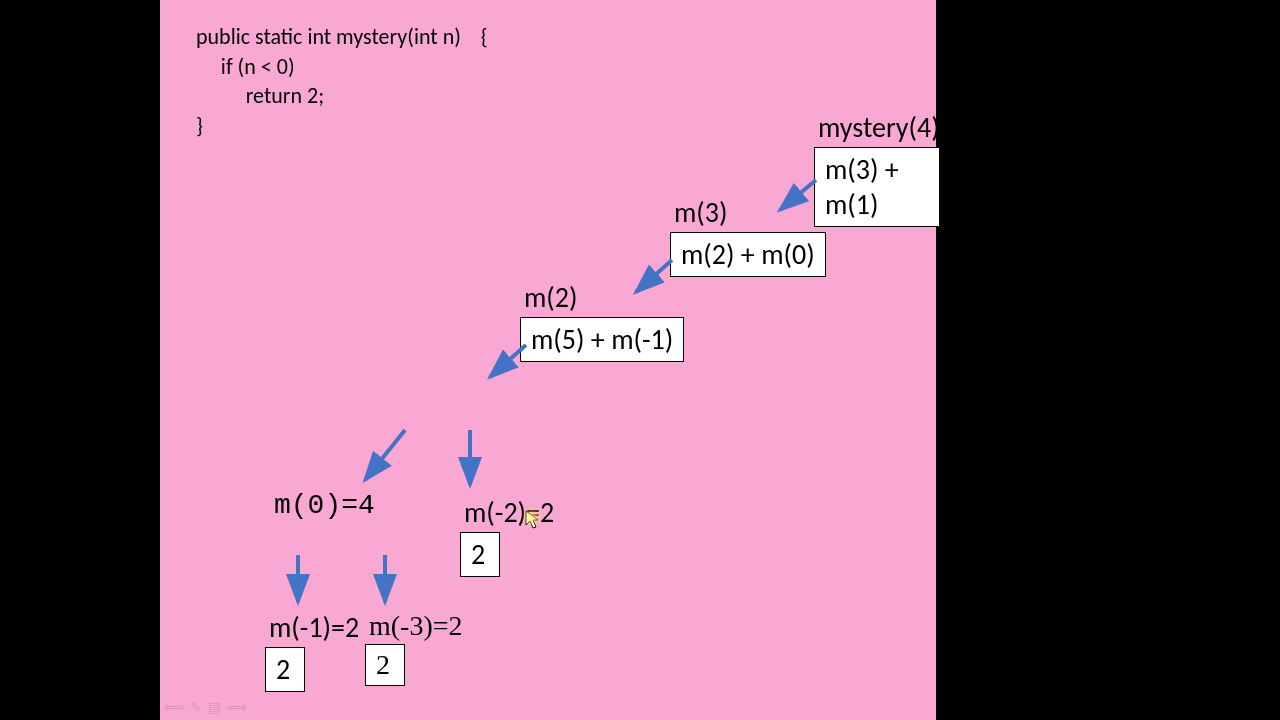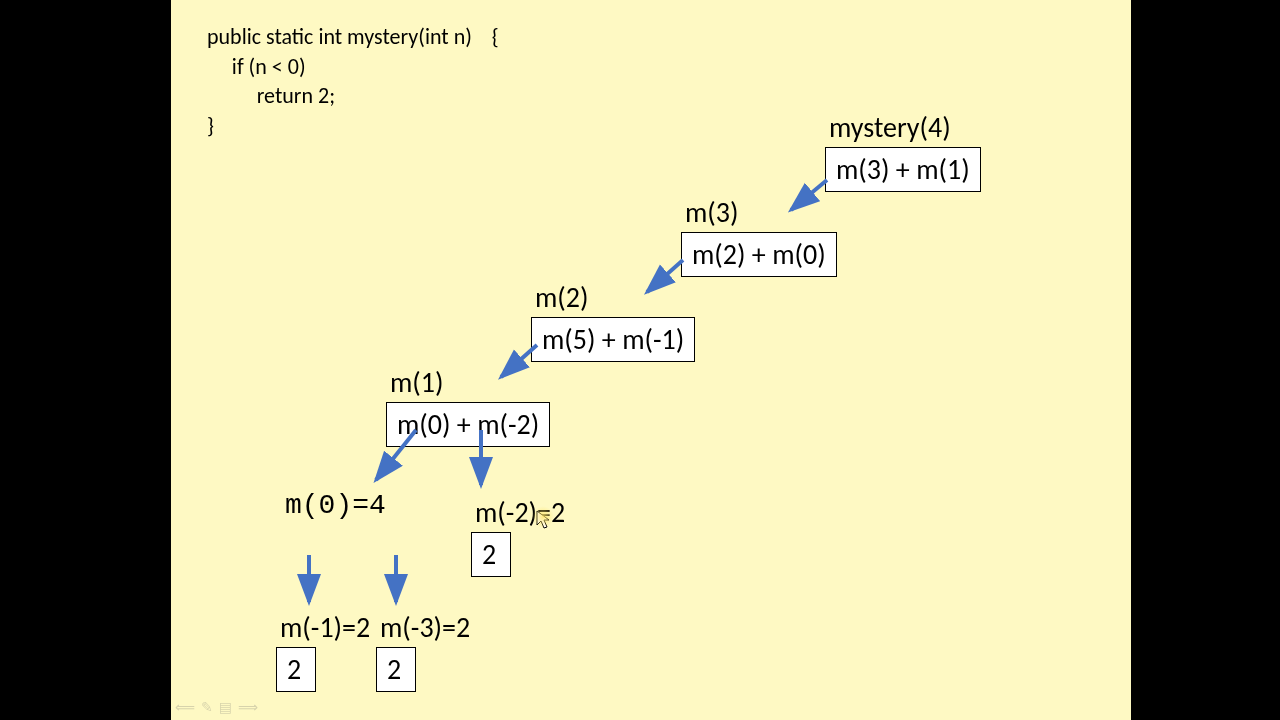--- a/index.html
+++ b/index.html
@@ -8,24 +8,23 @@
     width: 1280px;
     height: 720px;
     background: #000000;
     font-family: Calibri, Arial, sans-serif;
     overflow: hidden;
   }
   .stage {
     position: absolute;
     left: 160px;
     top: 0;
-    width: 960px;
+    width: 776px;
     height: 720px;
-    background: #fef9c3;
-    margin-left: 11px;
+    background: #f9a8d4;
   }
   .code {
     position: absolute;
     left: 36px;
     top: 22px;
     font-size: 22px;
     line-height: 1.35;
     color: #000;
   }
   .code div { white-space: pre; }
@@ -100,40 +99,36 @@
   <div class="node" style="left:510px; top:195px;">
     <div class="label">m(3)</div>
     <div class="box">m(2) + m(0)</div>
   </div>
 
   <div class="node" style="left:360px; top:280px;">
     <div class="label">m(2)</div>
     <div class="box">m(5) + m(-1)</div>
   </div>
 
-  <div class="node" style="left:215px; top:365px;">
-    <div class="label">m(1)</div>
-    <div class="box">m(0) + m(-2)</div>
-  </div>
 
   <div class="node" style="left:110px; top:490px;font-family:Liberation Mono, monospace;">
     <div class="label">m(0)=4</div>
   </div>
 
   <div class="node" style="left:300px; top:495px;">
     <div class="label">m(-2)=2</div>
     <div class="box">2</div>
   </div>
 
   <div class="node" style="left:105px; top:610px;">
     <div class="label">m(-1)=2</div>
     <div class="box">2</div>
   </div>
 
-  <div class="node" style="left:205px; top:610px;">
+  <div class="node" style="left:205px; top:610px;font-family:Liberation Serif, serif;">
     <div class="label">m(-3)=2</div>
     <div class="box">2</div>
   </div>
 
   <svg class="arrows">
     <defs>
       <marker id="ah" markerWidth="10" markerHeight="10" refX="7" refY="3" orient="auto" markerUnits="strokeWidth">
         <path d="M0,0 L8,3 L0,6 Z" fill="#4472C4"></path>
       </marker>
     </defs>

